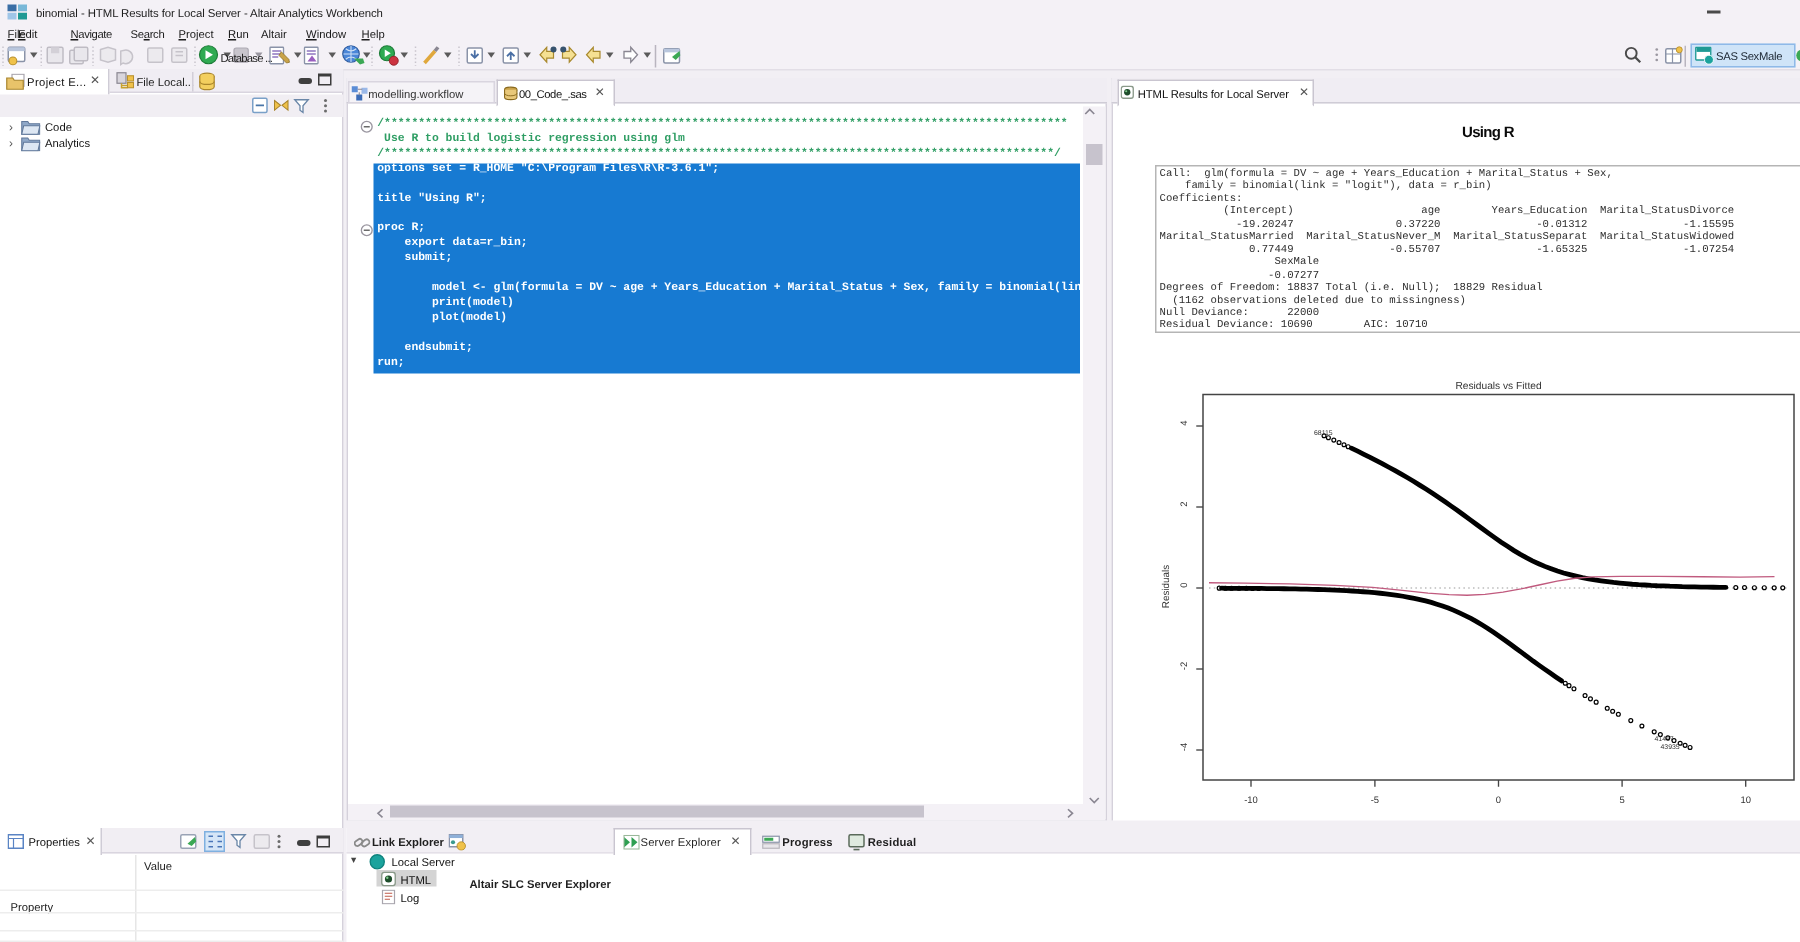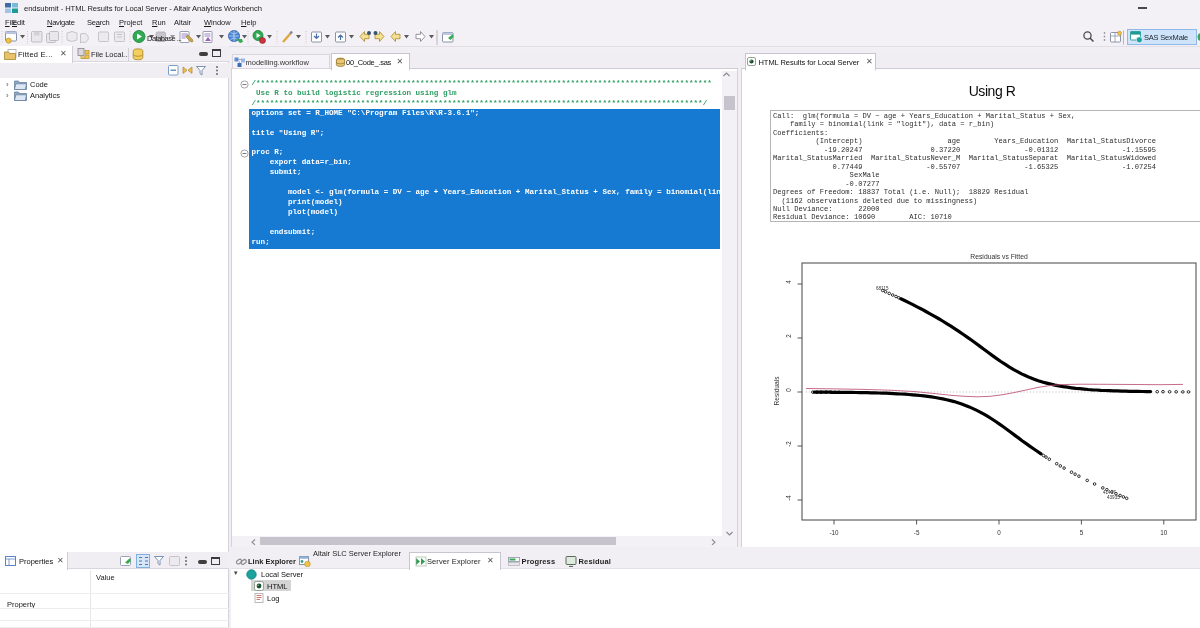--- a/index.html
+++ b/index.html
@@ -10,21 +10,21 @@
 </style></head>
 <body>
 
 <div class="a" style="left:0;top:0;width:1200px;height:16px;background:#f4f1f6"></div>
 <svg class="a" style="left:4px;top:2px" width="16" height="13" viewBox="0 0 16 13">
  <rect x="1" y="1" width="6" height="4.5" fill="#3a6ea5"></rect>
     <rect x="8" y="1" width="6" height="4.5" fill="#79b8d8"></rect>
  <rect x="1" y="6.5" width="6" height="4.5" fill="#9fc6e8"></rect>
     <rect x="8" y="6.5" width="6" height="4.5" fill="#1f9a94"></rect>
 </svg>
-<div class="a" style="left:24px;top:4px;font-size:7.6px;color:#1c1c1c;letter-spacing:-0.05px">endsubmit - HTML Results for Local Server - Altair Analytics Workbench</div>
+<div class="a" style="left:24px;top:4px;font-size:7.6px;color:#1c1c1c;letter-spacing:-0.05px">binomial - HTML Results for Local Server - Altair Analytics Workbench</div>
 <div class="a" style="left:1138px;top:7px;width:9px;height:2px;background:#4a4a4a"></div>
 
 <div class="a" style="left:0;top:16px;width:1200px;height:12px;background:#f4f1f6"></div>
 <div class="a" style="left:5px;top:18px;color:#1a1a1a"><u>F</u>ile</div>
 <div class="a" style="left:12px;top:18px;color:#1a1a1a"><u>E</u>dit</div>
 <div class="a" style="left:47px;top:18px;color:#1a1a1a;letter-spacing:-0.25px"><u>N</u>avigate</div>
 <div class="a" style="left:87px;top:18px;color:#1a1a1a;letter-spacing:-0.2px">Se<u>a</u>rch</div>
 <div class="a" style="left:119px;top:18px;color:#1a1a1a"><u>P</u>roject</div>
 <div class="a" style="left:152px;top:18px;color:#1a1a1a"><u>R</u>un</div>
 <div class="a" style="left:174px;top:18px;color:#1a1a1a">Altair</div>
@@ -139,21 +139,21 @@
     <circle cx="4.5" cy="5" r="4" fill="#3ba854"></circle>
   </svg>
 
 <div class="a" style="left:0;top:46px;width:229px;height:506px;background:#fff;border-right:1px solid #d5d1db;border-top:1px solid #d5d1db"></div>
 <div class="a" style="left:0;top:46px;width:229px;height:16px;background:#f0edf3;border-bottom:1px solid #d9d5df"></div>
 <div class="a" style="left:0;top:46px;width:73px;height:17px;background:#fff;border-right:1px solid #cfccd6"></div>
 <svg class="a" style="left:4px;top:49px" width="13" height="11" viewBox="0 0 13 11">
  <rect x="4" y="0.5" width="8" height="8" fill="#fff" stroke="#a8a5ad" stroke-width="0.8"></rect>
  <path d="M0.5,3 h4 l1,1.5 h6 v6 h-11 z" fill="#e8c36a" stroke="#a8852e" stroke-width="0.8"></path>
 </svg>
-<div class="a" style="left:18px;top:50px;color:#111;letter-spacing:0.25px">Fitted E...</div>
+<div class="a" style="left:18px;top:50px;color:#111;letter-spacing:0.25px">Project E...</div>
 <div class="a tabx" style="left:60px;top:50px">✕</div>
 <svg class="a" style="left:77px;top:48px" width="13" height="12" viewBox="0 0 13 12">
  <rect x="1" y="0.5" width="6" height="7" fill="#d9d6dd" stroke="#8a8792" stroke-width="0.8"></rect>
  <path d="M4,7.5 v3 h4 m-4,-1.5 h4" stroke="#c8a22e" stroke-width="1" fill="none"></path>
  <rect x="8" y="7" width="4" height="3.5" fill="#f0c24a" stroke="#b8902e" stroke-width="0.7"></rect>
  <rect x="8" y="2.5" width="4" height="3.5" fill="#f0c24a" stroke="#b8902e" stroke-width="0.7"></rect>
 </svg>
 <div class="a" style="left:91px;top:50px;color:#222">File Local...</div>
 <div class="a" style="left:128px;top:48px;width:1px;height:13px;background:#d2ced8"></div>
 <svg class="a" style="left:132px;top:48px" width="13" height="13" viewBox="0 0 13 13">
@@ -265,21 +265,21 @@
 <div class="a" style="left:741px;top:52px;width:459px;height:17px;background:#f0edf3;border-bottom:1px solid #cfccd6"></div>
 <div class="a" style="left:745px;top:53px;width:131px;height:18px;background:#fff;border:1px solid #c9c5d0;border-bottom:1px solid #fff"></div>
 <svg class="a" style="left:747px;top:57px" width="9" height="9" viewBox="0 0 9 9">
  <rect x="0.5" y="0.5" width="8" height="8" rx="1.5" fill="#fff" stroke="#8a9a8a" stroke-width="0.9"></rect>
  <circle cx="4.5" cy="4.5" r="2.1" fill="#1e4d2b"></circle>
     <circle cx="3.8" cy="3.8" r="0.7" fill="#7ec98a"></circle>
 </svg>
 <div class="a" style="left:758.5px;top:58px;color:#111;letter-spacing:-0.05px">HTML Results for Local Server</div>
 <div class="a tabx" style="left:866px;top:58px">✕</div>
 
-<div class="a" style="left:942px;top:83px;width:100px;text-align:center;font-size:14px;font-weight:normal;color:#0a0a0a;letter-spacing:-0.45px">Using R</div>
+<div class="a" style="left:942px;top:83px;width:100px;text-align:center;font-size:10px;font-weight:bold;color:#0a0a0a;letter-spacing:-0.45px">Using R</div>
 
 <div class="a" style="left:769.5px;top:109.5px;width:436px;height:112.5px;background:#fff;border:1px solid #b5b5b5;overflow:hidden">
 <pre style="margin:1.5px 0 0 2.5px;font-size:7.1px;line-height:8.46px;color:#2e2e2e">Call:  glm(formula = DV ~ age + Years_Education + Marital_Status + Sex, 
     family = binomial(link = "logit"), data = r_bin)
 Coefficients:
           (Intercept)                    age        Years_Education  Marital_StatusDivorce
             -19.20247                0.37220               -0.01312               -1.15595
 Marital_StatusMarried  Marital_StatusNever_M  Marital_StatusSeparat  Marital_StatusWidowed
               0.77449               -0.55707               -1.65325               -1.07254
                   SexMale
@@ -399,21 +399,21 @@
  <rect x="0.5" y="4" width="5.5" height="3.5" rx="1.7" fill="none" stroke="#8a8a8a" stroke-width="1.2" transform="rotate(-35 3 6)"></rect>
  <rect x="5" y="4" width="5.5" height="3.5" rx="1.7" fill="none" stroke="#8a8a8a" stroke-width="1.2" transform="rotate(-35 8 6)"></rect>
 </svg>
 <div class="a" style="left:248px;top:557px;font-weight:bold;color:#1f1f1f">Link Explorer</div>
 <svg class="a" style="left:299px;top:556px" width="12" height="11" viewBox="0 0 12 11">
  <rect x="0.5" y="0.5" width="9" height="8" fill="#fff" stroke="#8a93a8" stroke-width="1"></rect>
  <rect x="0.5" y="0.5" width="9" height="2.2" fill="#8fb0d8"></rect>
  <circle cx="8.5" cy="8" r="2.8" fill="#f0c24a" stroke="#b8902e" stroke-width="0.6"></circle>
  <circle cx="3" cy="5.5" r="1.4" fill="#3a9a8e"></circle>
 </svg>
-<div class="a" style="left:313px;top:549px;font-weight:normal;color:#1f1f1f">Altair SLC Server Explorer</div>
+<div class="a" style="left:313px;top:585px;font-weight:bold;color:#1f1f1f">Altair SLC Server Explorer</div>
 <svg class="a" style="left:414.5px;top:556px" width="12" height="11" viewBox="0 0 12 11">
  <path d="M1,2 l4,3.5 -4,3.5 z" fill="#2fa052"></path>
  <path d="M6,2 l4,3.5 -4,3.5 z" fill="#2fa052"></path>
  <rect x="1" y="1" width="10" height="9" fill="none" stroke="#9ab89a" stroke-width="0.7"></rect>
 </svg>
 <div class="a" style="left:427px;top:557px;color:#1f1f1f;letter-spacing:+0.1px">Server Explorer</div>
 <div class="a tabx" style="left:487px;top:557px">✕</div>
 <svg class="a" style="left:508px;top:556px" width="12" height="11" viewBox="0 0 12 11">
  <rect x="0.5" y="1.5" width="11" height="4" fill="#fff" stroke="#8a93a8" stroke-width="0.8"></rect>
  <rect x="1.5" y="2.5" width="6" height="2" fill="#3ba854"></rect>

